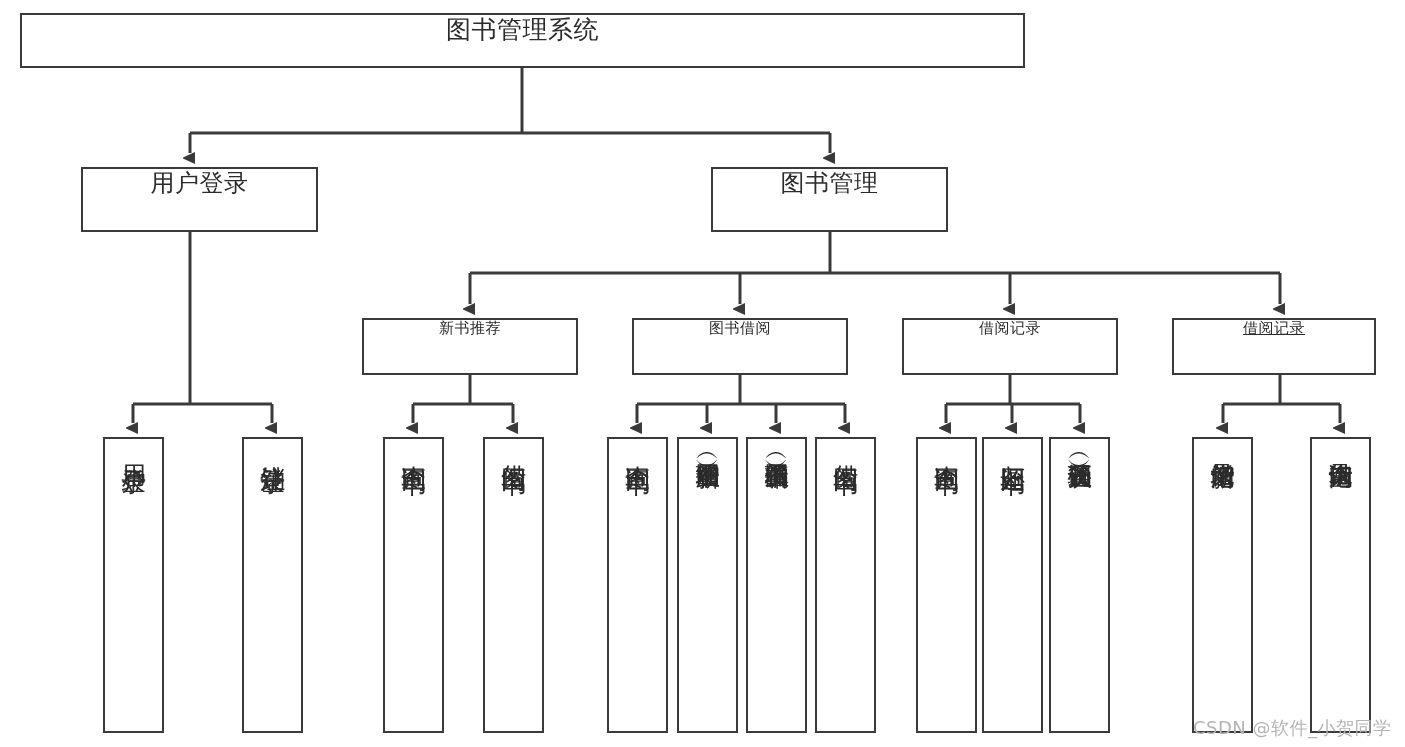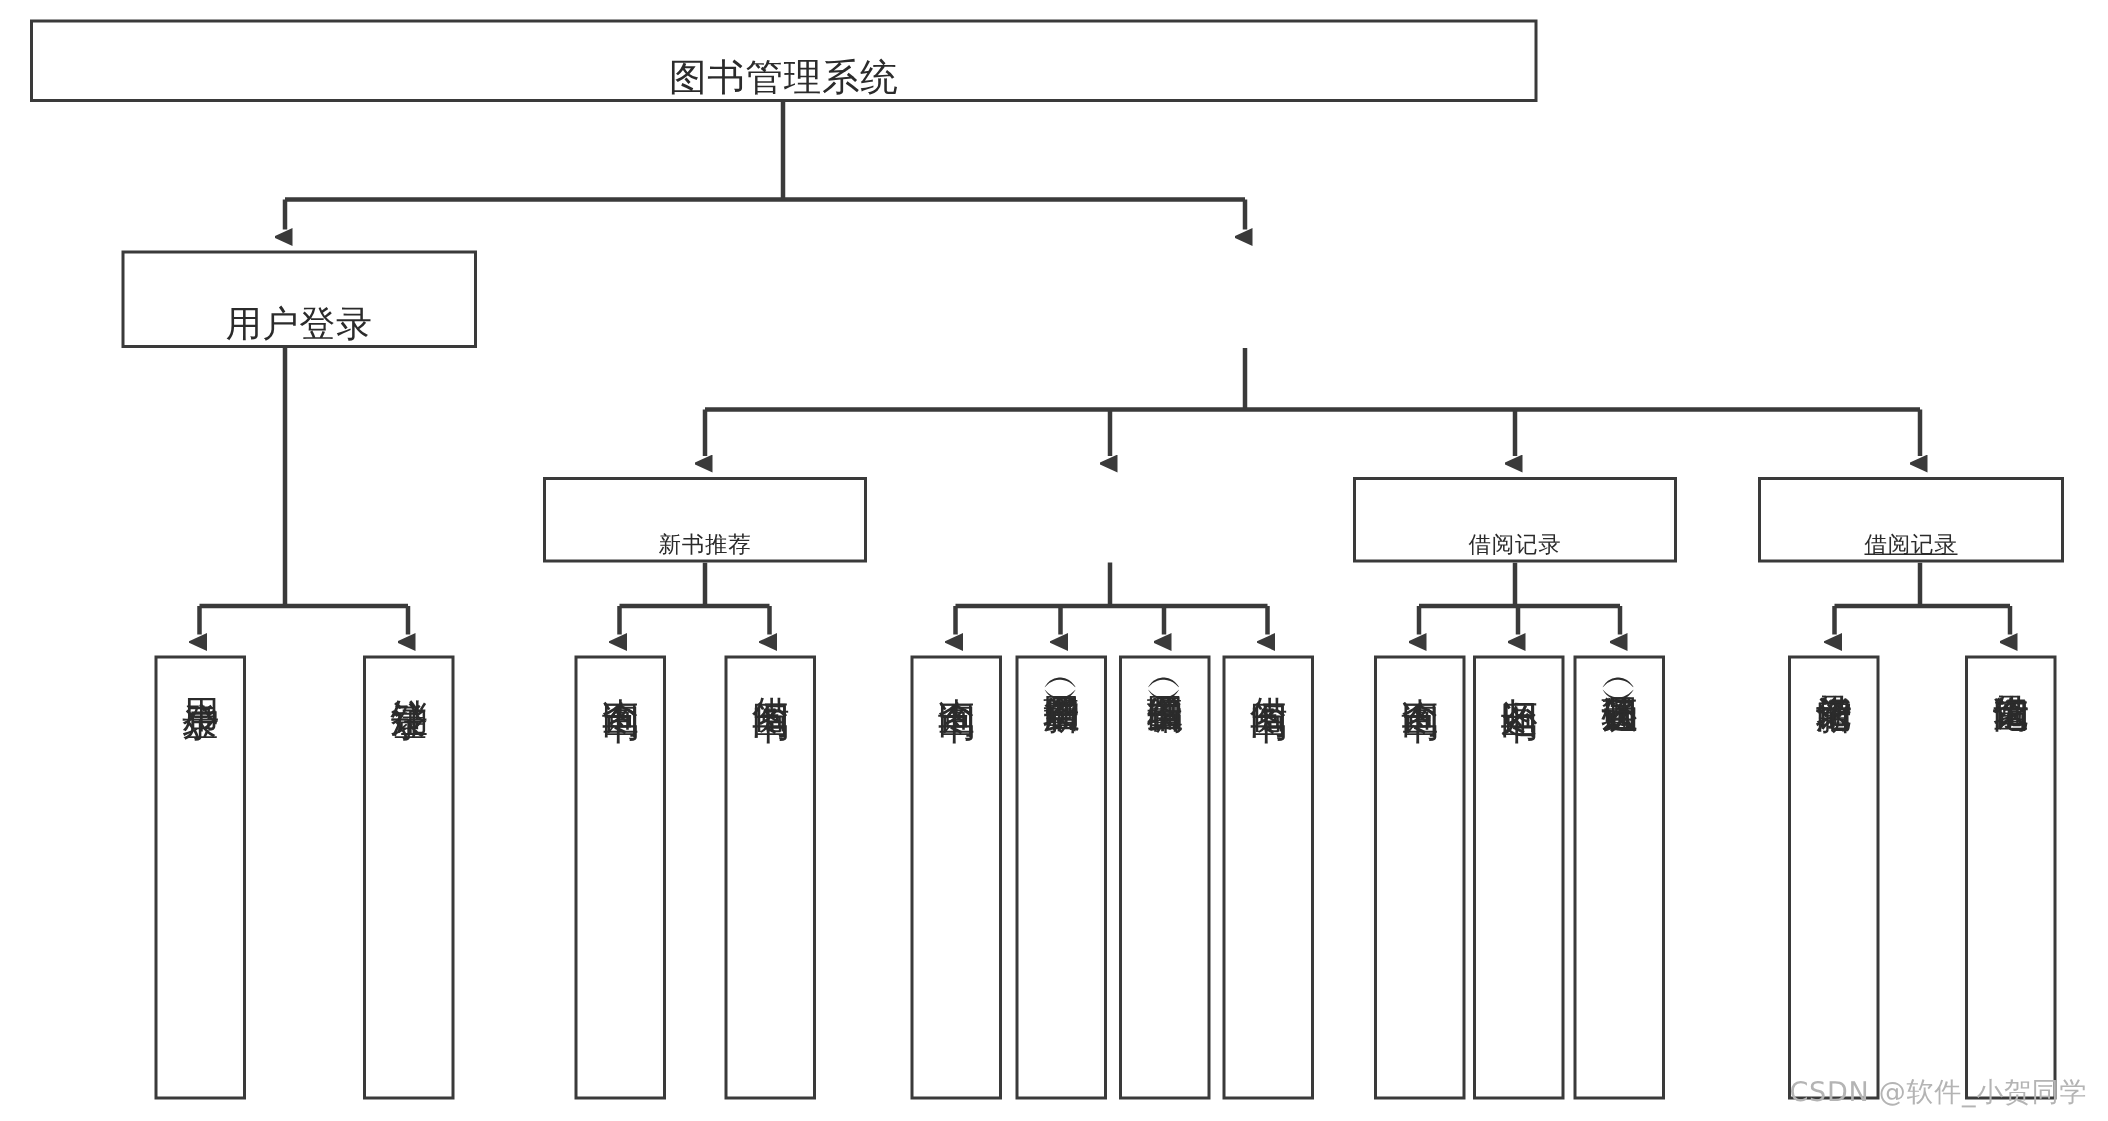--- a/index.html
+++ b/index.html
@@ -24,21 +24,21 @@
     width: 1405px;
     height: 747px;
     pointer-events: none;
   }
   .node {
     position: absolute;
     box-sizing: border-box;
     background: #ffffff;
     border: 2px solid #3a3a3a;
     display: flex;
-    align-items: flex-end;
+    align-items: flex-start;
     justify-content: center;
     color: #2b2b2b;
   }
   .node-label {
     display: block;
     text-align: center;
     line-height: 1.18;
     letter-spacing: 0.5px;
   }
   
@@ -138,25 +138,31 @@
   </svg>
 
   <div class="node level-root" style="left:20px; top:13px; width:1005px; height:55px;">
     <span class="node-label">图书管理系统</span>
   </div>
 
   <div class="node level-2" style="left:81px; top:167px; width:237px; height:65px;">
     <span class="node-label">用户登录</span>
   </div>
 
+  <div class="node level-2" style="left:711px; top:167px; width:237px; height:65px;">
+    <span class="node-label">图书管理</span>
+  </div>
 
   <div class="node level-3" style="left:362px; top:318px; width:216px; height:57px;">
     <span class="node-label">新书推荐</span>
   </div>
 
+  <div class="node level-3" style="left:632px; top:318px; width:216px; height:57px;">
+    <span class="node-label">图书借阅</span>
+  </div>
 
   <div class="node level-3" style="left:902px; top:318px; width:216px; height:57px;">
     <span class="node-label">借阅记录</span>
   </div>
 
   <div class="node level-3" style="left:1172px; top:318px; width:204px; height:57px;text-decoration:underline;">
     <span class="node-label">借阅记录</span>
   </div>
 
   <div class="node leaf" style="left:103px; top:437px; width:61px; height:296px;">

